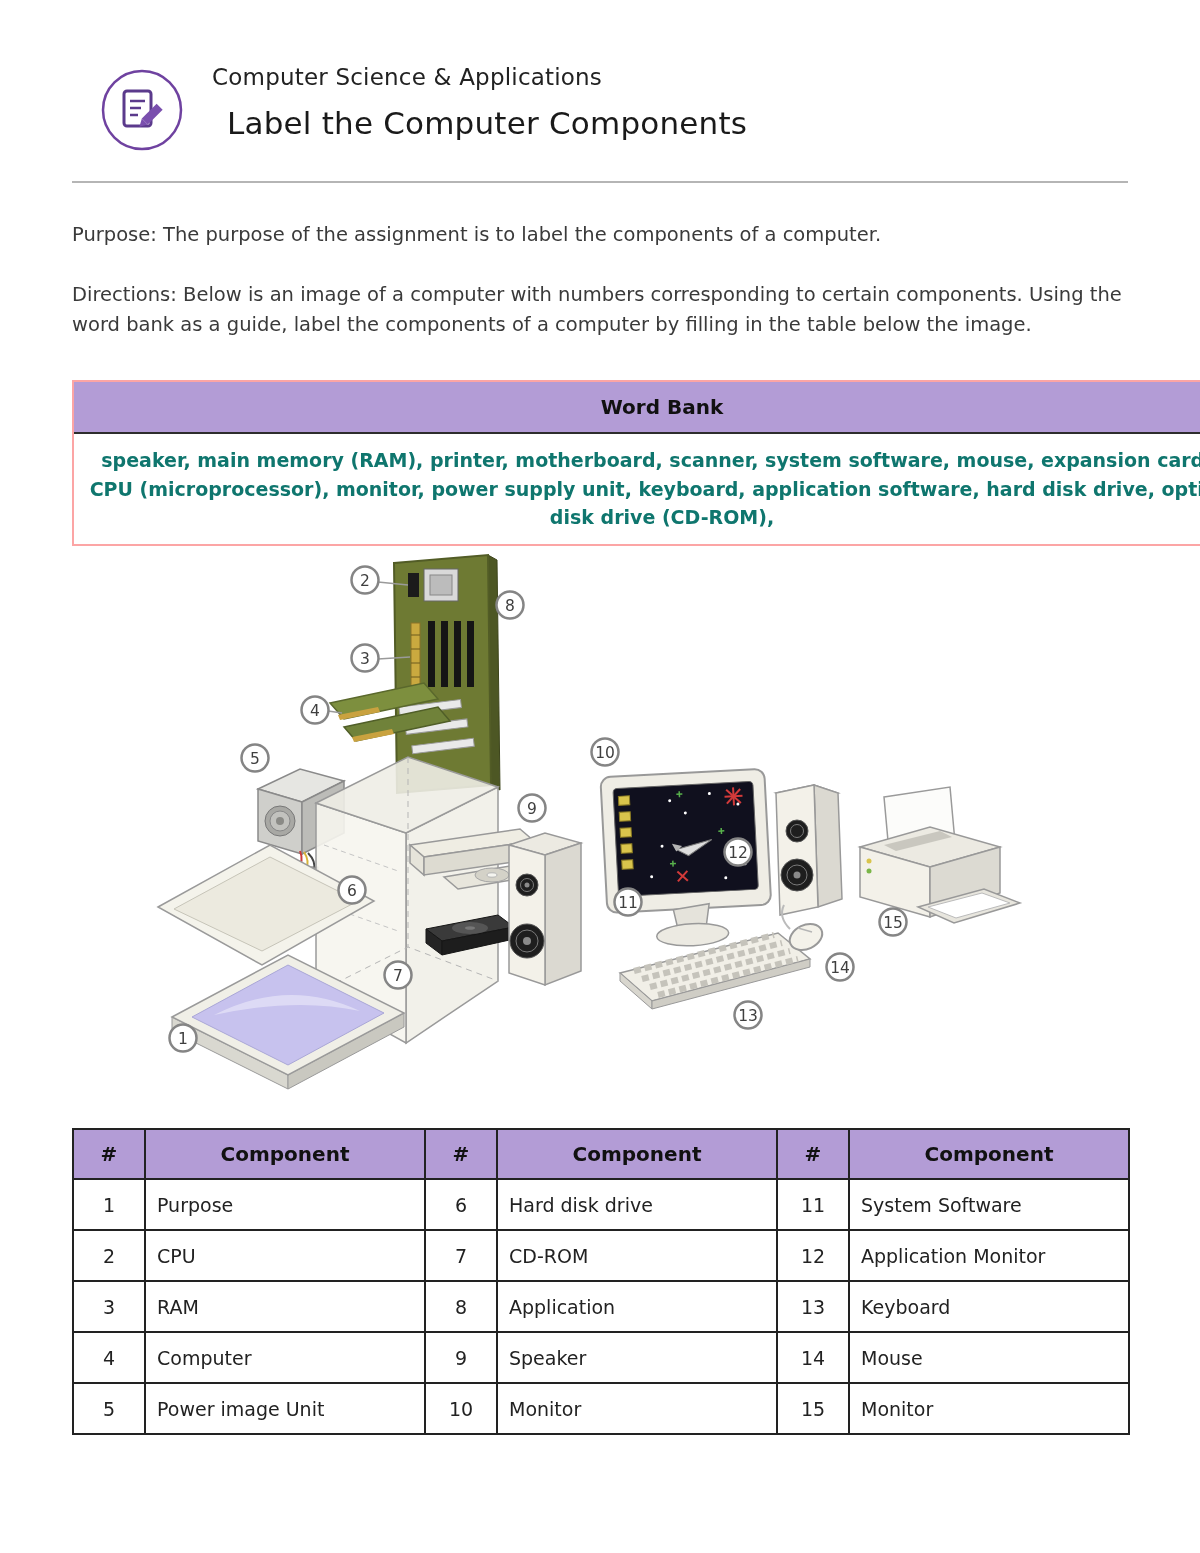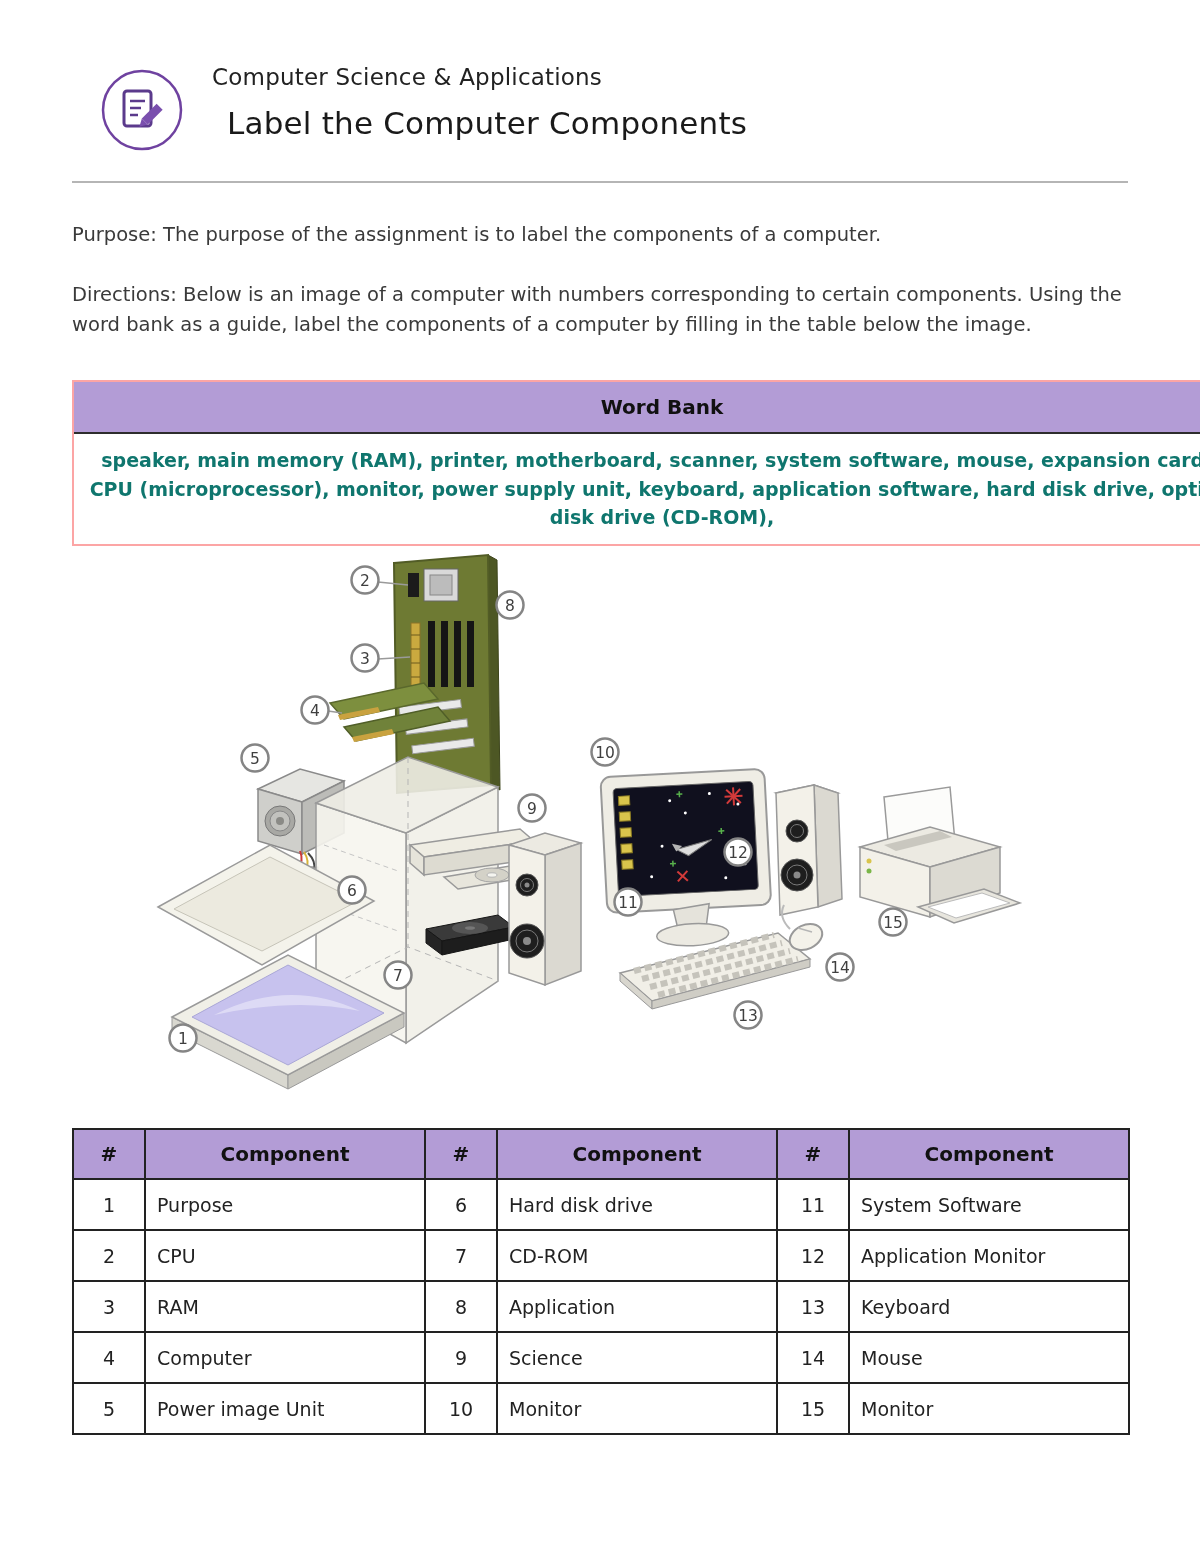--- a/index.html
+++ b/index.html
@@ -372,21 +372,21 @@
         <td class="comp">RAM</td>
         <td class="num">8</td>
         <td class="comp">Application</td>
         <td class="num">13</td>
         <td class="comp">Keyboard</td>
       </tr>
       <tr>
         <td class="num">4</td>
         <td class="comp">Computer</td>
         <td class="num">9</td>
-        <td class="comp">Science</td>
+        <td class="comp">Speaker</td>
         <td class="num">14</td>
         <td class="comp">Mouse</td>
       </tr>
       <tr>
         <td class="num">5</td>
         <td class="comp">Power image Unit</td>
         <td class="num">10</td>
         <td class="comp">Monitor</td>
         <td class="num">15</td>
         <td class="comp">Monitor</td>

